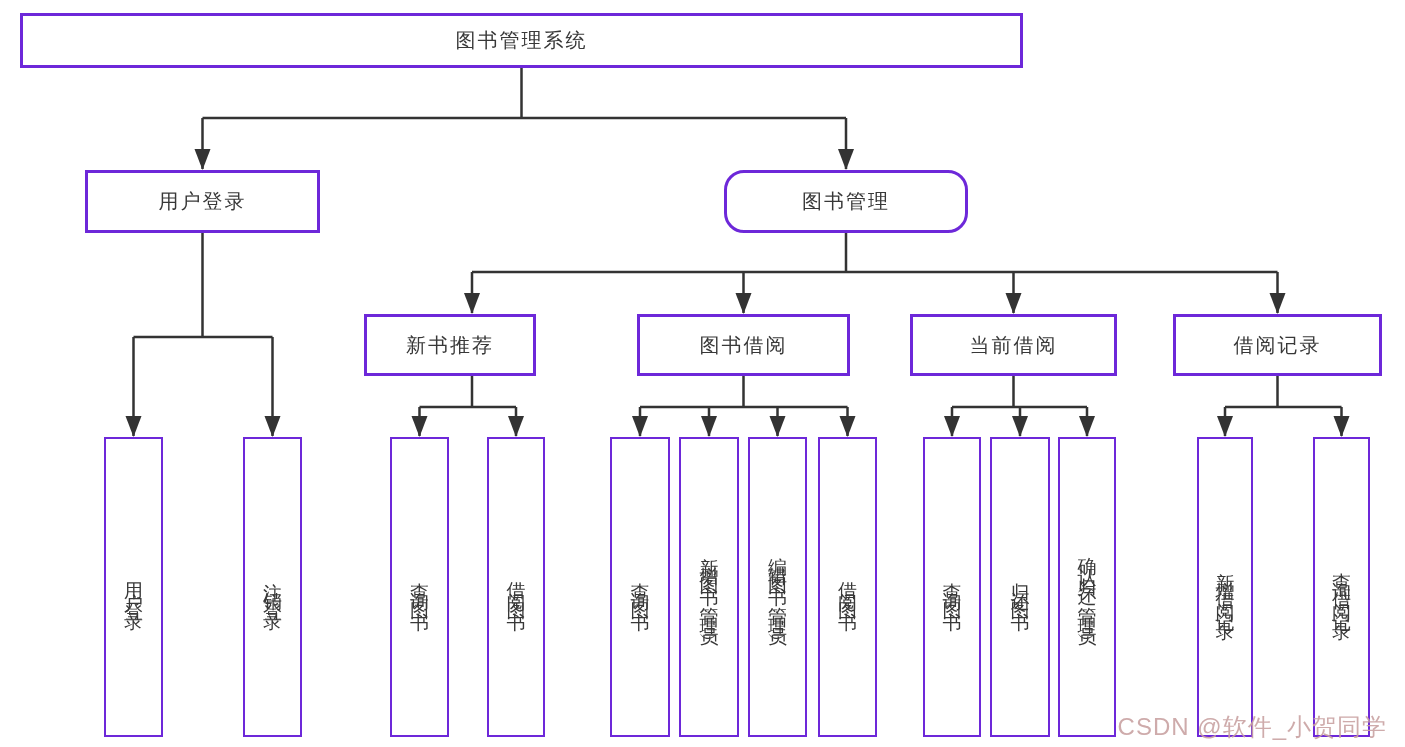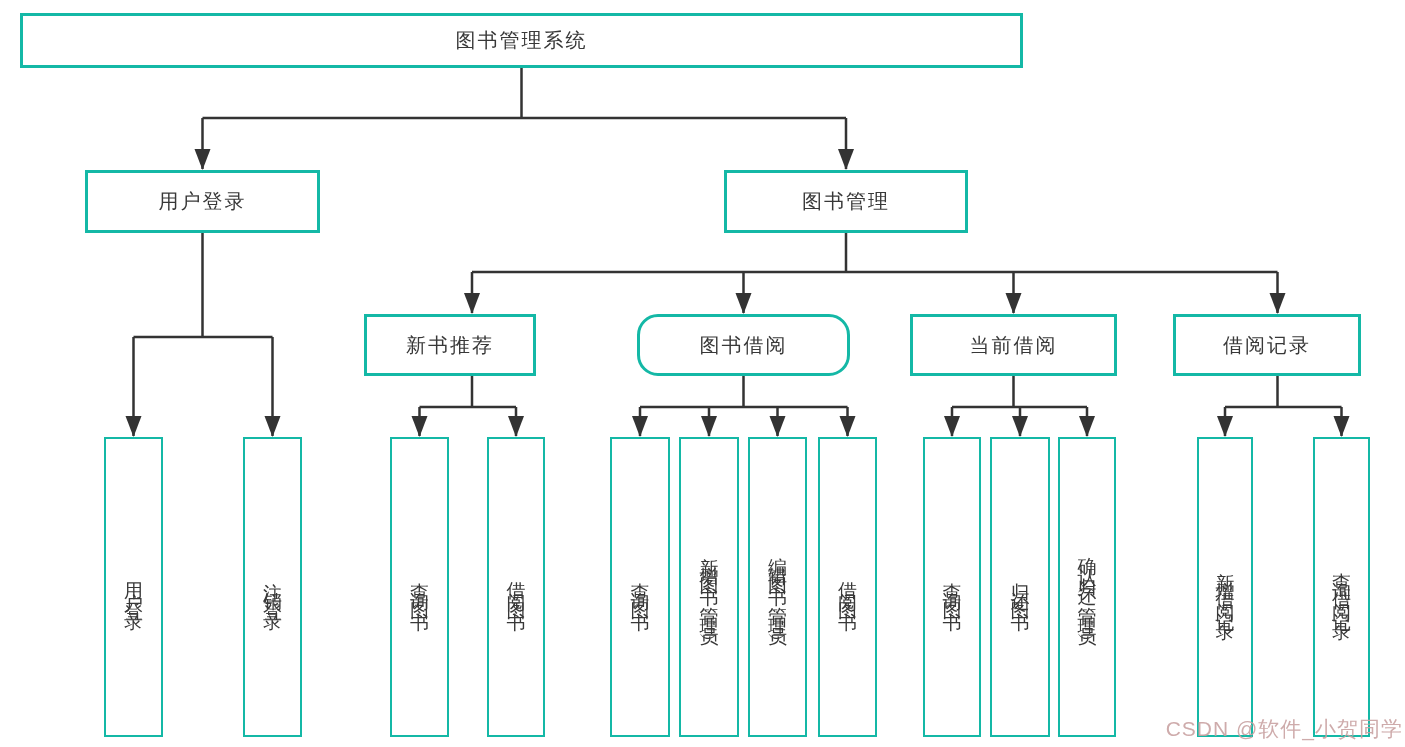--- a/index.html
+++ b/index.html
@@ -24,43 +24,43 @@
     fill: none;
   }
   .connector-layer polygon {
     fill: #333333;
     stroke: none;
   }
   .node {
     position: absolute;
     z-index: 2;
     background: #ffffff;
-    border: 3px solid #14b8a6;
+    border: 3px solid #6d28d9;
     color: #383838;
     display: flex;
     align-items: center;
     justify-content: center;
     font-size: 20px;
     letter-spacing: 2px;
     text-align: center;
   }
   .leaf {
     border-width: 2px;
     writing-mode: vertical-rl;
     text-orientation: mixed;
     font-size: 19px;
     line-height: 1.15;
     letter-spacing: 10px;
   }
   .watermark {
     position: absolute;
     z-index: 3;
-    right: 2px;
+    right: 18px;
     bottom: 4px;
-    font-size: 21px;
+    font-size: 24px;
     letter-spacing: 1px;
     color: #c9a2a2;
     opacity: 0.9;
     white-space: nowrap;
     margin-left: 32px;
   }
 </style>
 </head>
 <body>
 
@@ -105,26 +105,26 @@
     <g>
       <path d="M1277.5,376 V407 M1225,407 H1341.5 M1225,407 V436 M1341.5,407 V436"></path>
       <polygon points="1217,416 1233,416 1225,437"></polygon>
       <polygon points="1333.5,416 1349.5,416 1341.5,437"></polygon>
     </g>
   </svg>
 
   <div class="node" style="left:20px; top:13px; width:1003px; height:55px;">图书管理系统</div>
 
   <div class="node" style="left:85px; top:170px; width:235px; height:63px;">用户登录</div>
-  <div class="node" style="left:724px; top:170px; width:244px; height:63px;">图书管理</div>
+  <div class="node" style="left:724px; top:170px; width:244px; height:63px;border-radius:20px;">图书管理</div>
 
   <div class="node" style="left:364px; top:314px; width:172px; height:62px;">新书推荐</div>
-  <div class="node" style="left:637px; top:314px; width:213px; height:62px;border-radius:21px;">图书借阅</div>
+  <div class="node" style="left:637px; top:314px; width:213px; height:62px;">图书借阅</div>
   <div class="node" style="left:910px; top:314px; width:207px; height:62px;text-align:right;">当前借阅</div>
-  <div class="node" style="left:1173px; top:314px; width:188px; height:62px;">借阅记录</div>
+  <div class="node" style="left:1173px; top:314px; width:209px; height:62px;">借阅记录</div>
 
   <div class="node leaf" style="left:104px; top:437px; width:59px; height:300px;">用户登录</div>
   <div class="node leaf" style="left:243px; top:437px; width:59px; height:300px;">注销登录</div>
 
   <div class="node leaf" style="left:390px; top:437px; width:59px; height:300px;">查询图书</div>
   <div class="node leaf" style="left:487px; top:437px; width:58px; height:300px;">借阅图书</div>
 
   <div class="node leaf" style="left:610px; top:437px; width:60px; height:300px;">查询图书</div>
   <div class="node leaf" style="left:679px; top:437px; width:60px; height:300px;">新增图书（管理员）</div>
   <div class="node leaf" style="left:748px; top:437px; width:59px; height:300px;">编辑图书（管理员）</div>

